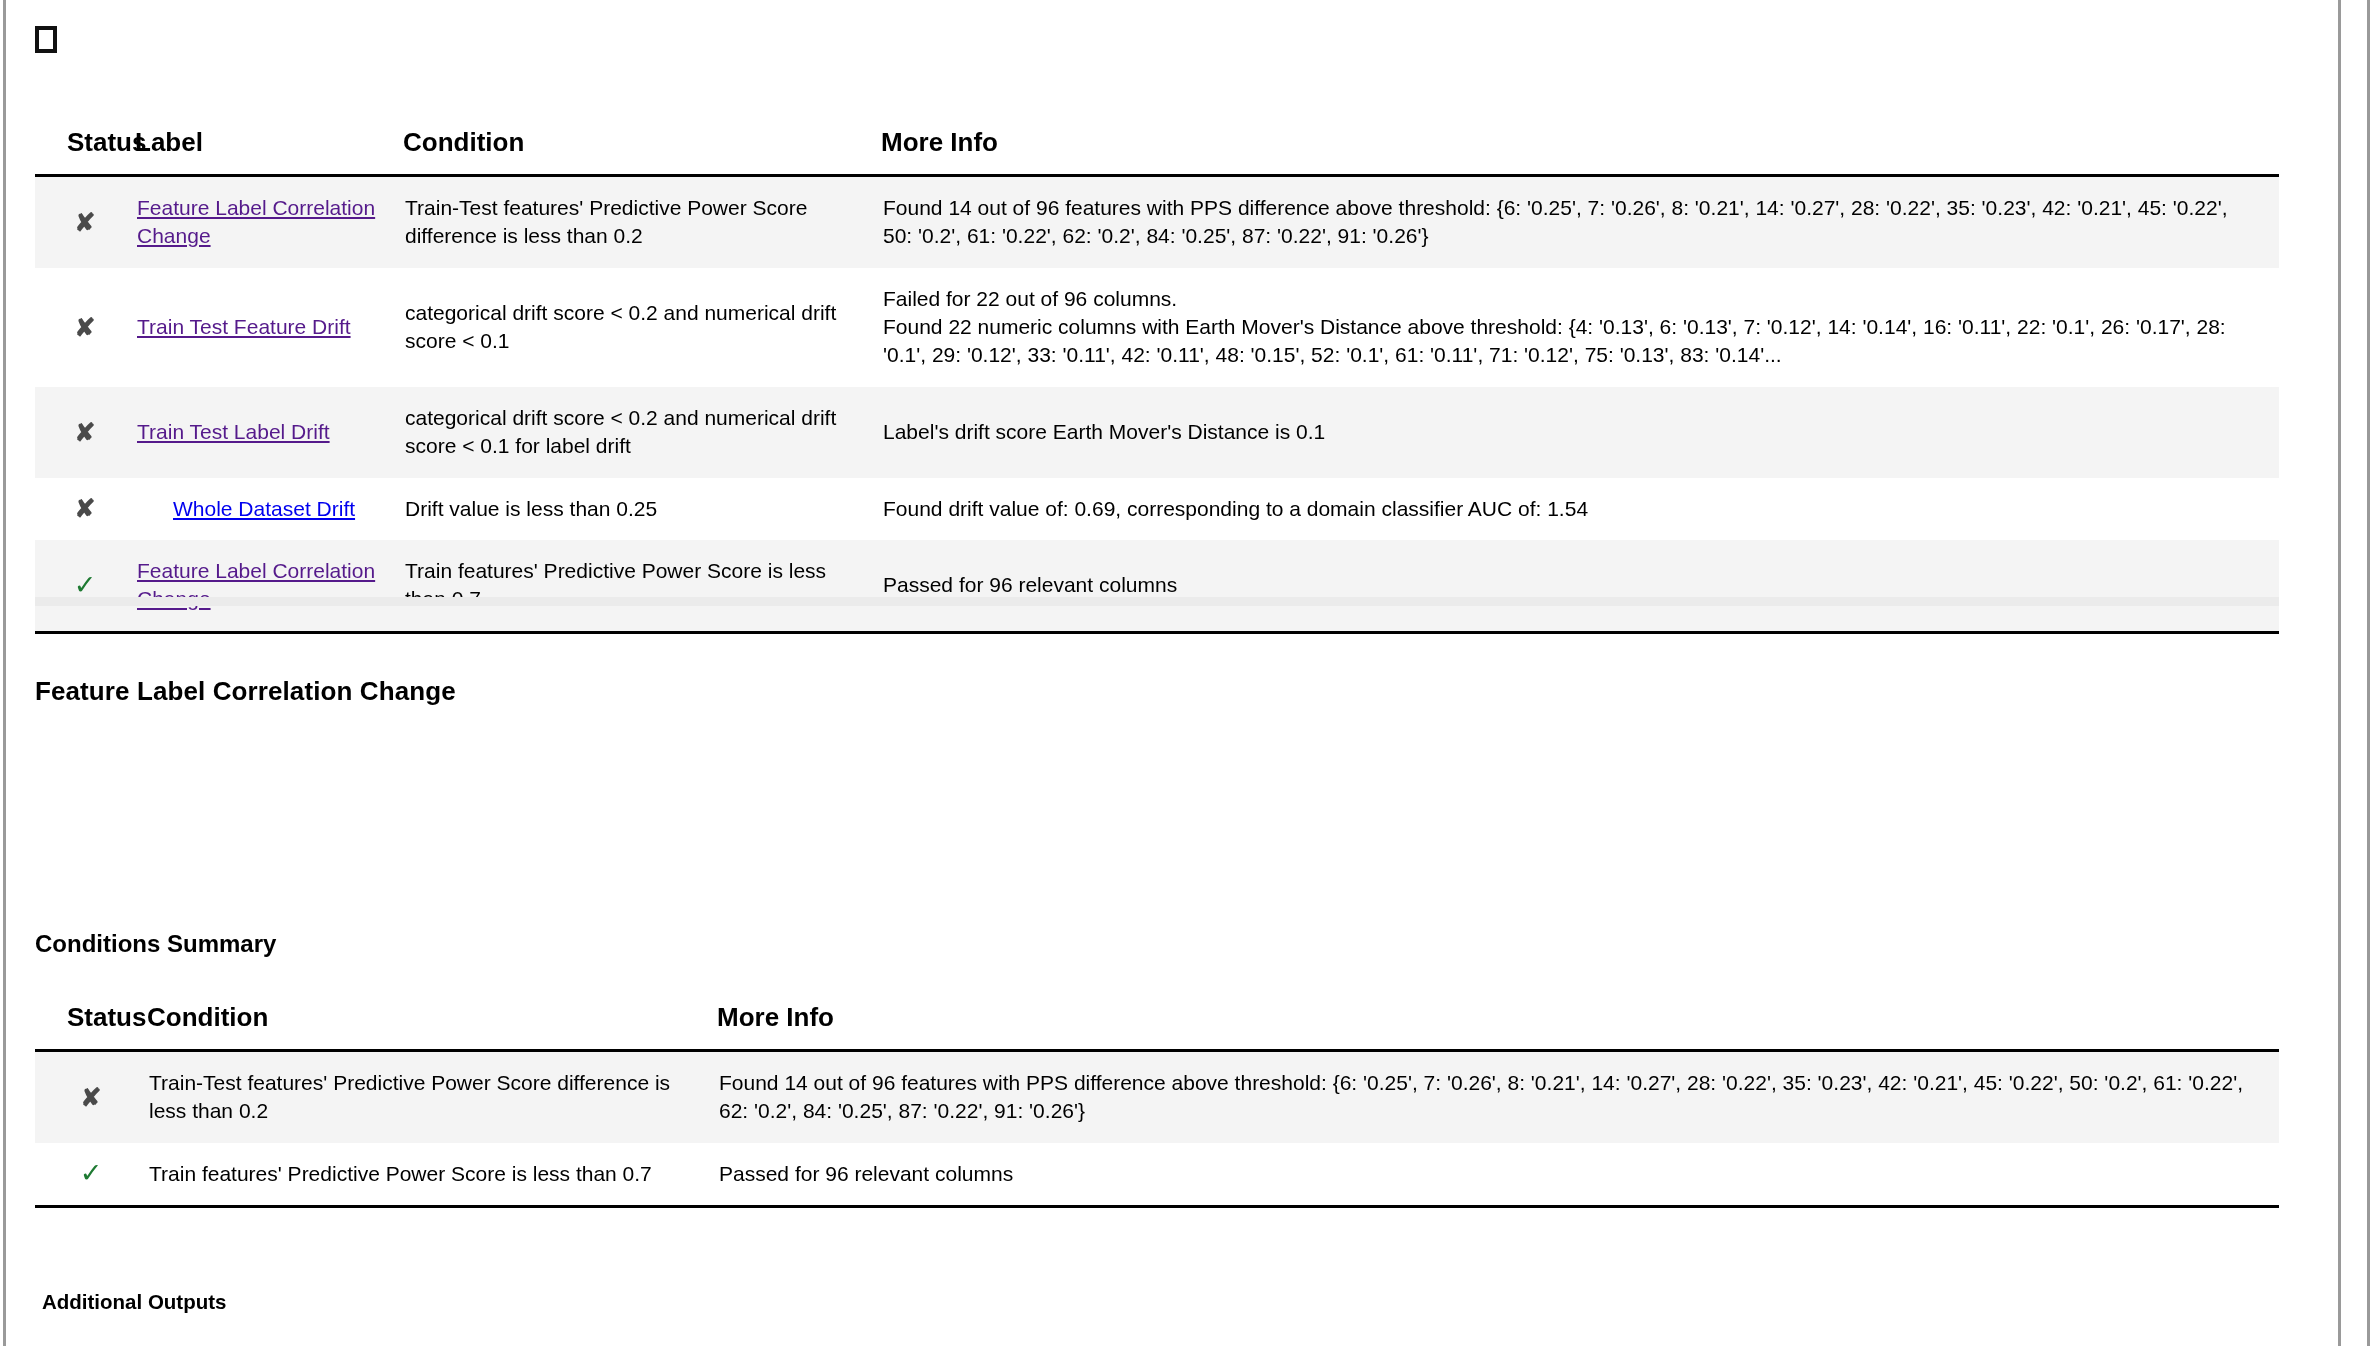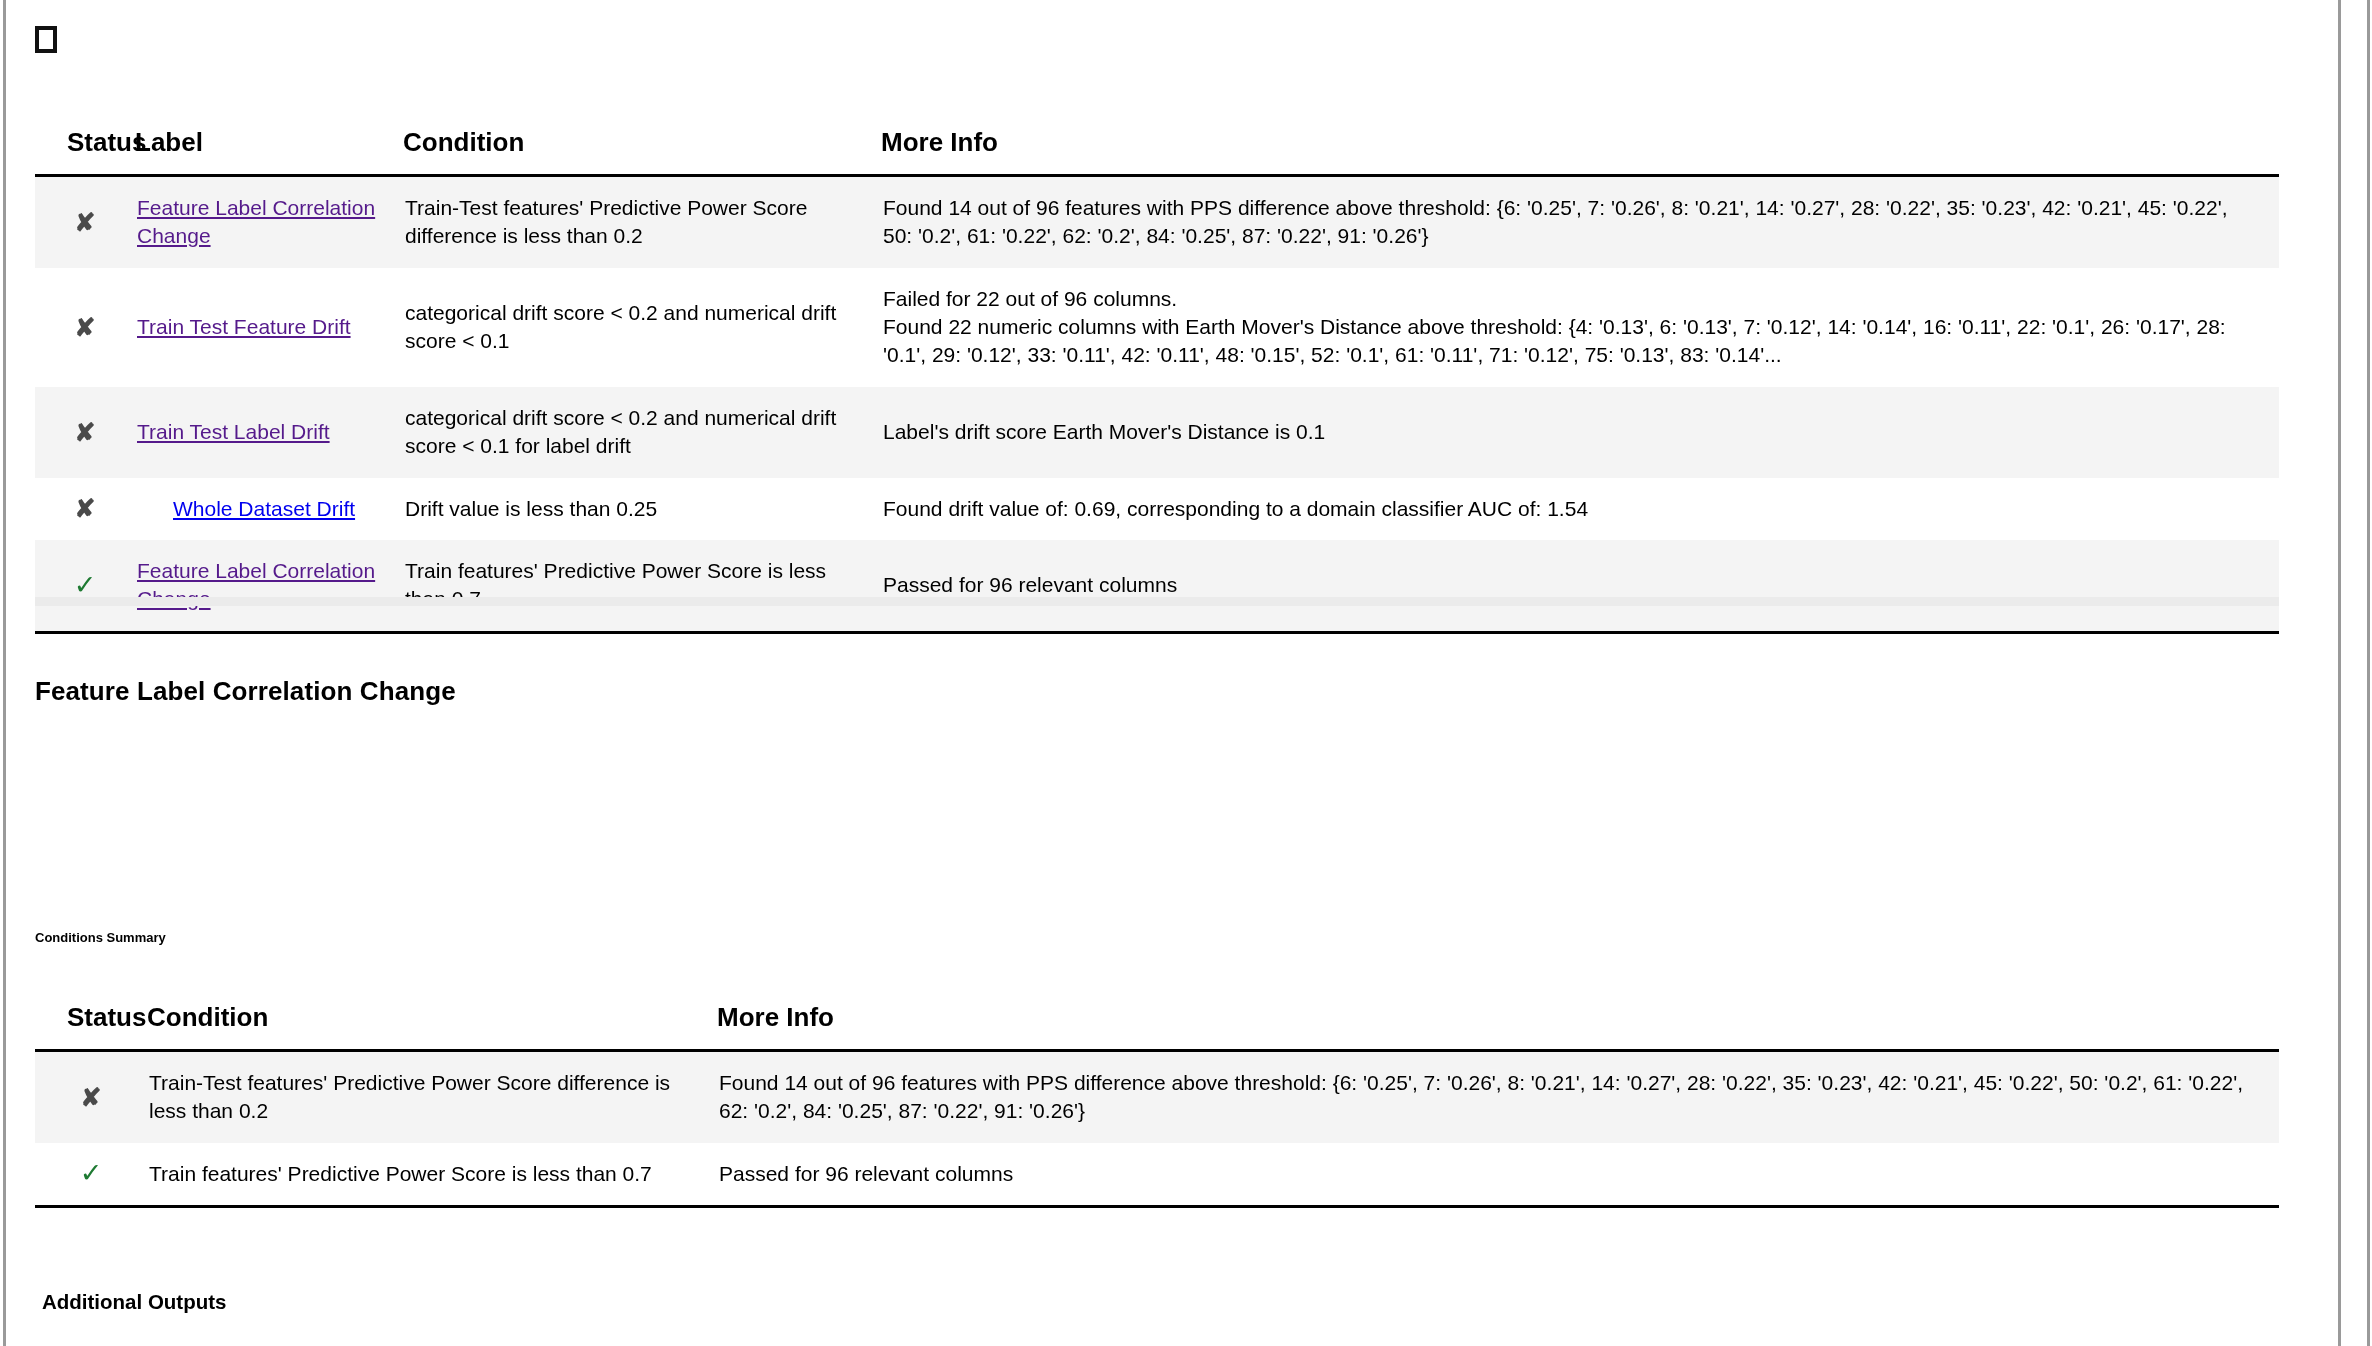--- a/index.html
+++ b/index.html
@@ -168,21 +168,21 @@
     left: 35px;
     top: 808px;
     margin: 0;
     font-size: 23px;
   }
   h3.sub-title {
     position: absolute;
     left: 35px;
     top: 930px;
     margin: 0;
-    font-size: 13px;
+    font-size: 24px;
     font-weight: bold;
   }
 
   
   .table2-wrap {
     position: absolute;
     left: 35px;
     top: 1000px;
     width: 2244px;
   }

